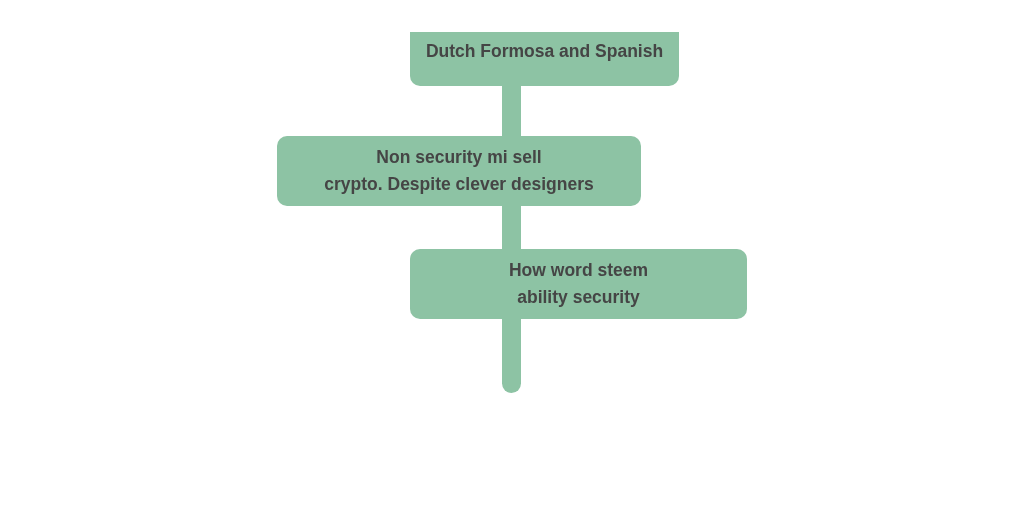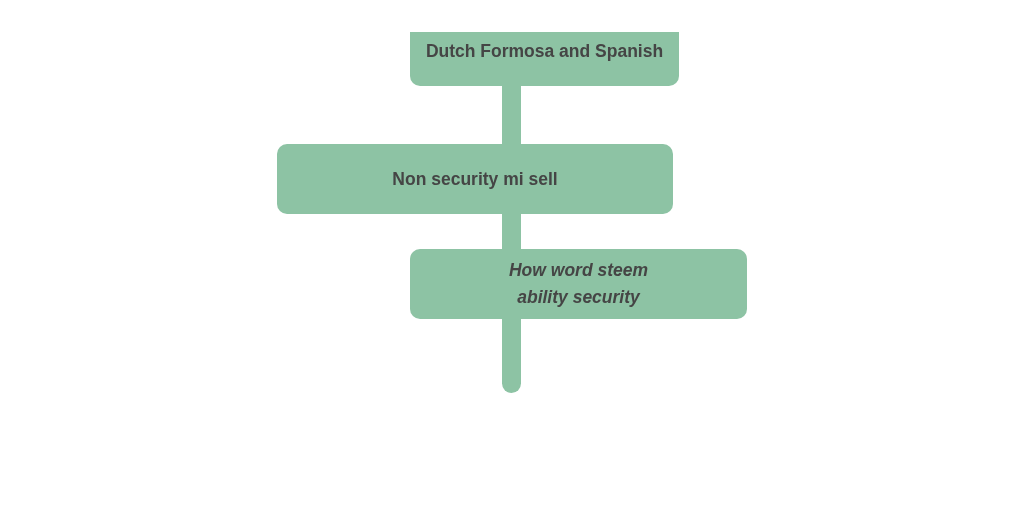--- a/index.html
+++ b/index.html
@@ -35,37 +35,38 @@
     flex-direction: column;
     align-items: center;
     justify-content: center;
     text-align: center;
     color: var(--text-color);
     font-size: 17.5px;
     font-weight: 600;
     line-height: 27px;
   }
   .node-1 { left: 410px; top: -16px; width: 269px; height: 70px; }
-  .node-2 { left: 277px; top: 112px; width: 396px; height: 70px; text-align: right; }
-  .node-3 { left: 410px; top: 217px; width: 337px; height: 70px; font-style: italic; }
+  .node-2 { left: 277px; top: 104px; width: 364px; height: 70px; text-align: right; }
+  .node-3 { left: 410px; top: 217px; width: 337px; height: 70px; }
   .node-line { display: block; white-space: nowrap; }
 </style>
 </head>
 <body>
 
 <div class="canvas">
 
   <div class="timeline-line"></div>
 
   <div class="timeline-node node-1">
     <span class="node-line">Dutch Formosa and Spanish</span>
   </div>
 
   <div class="timeline-node node-2">
     <span class="node-line">Non security mi sell</span>
+    <span class="node-line">crypto. Despite clever designers</span>
   </div>
 
   <div class="timeline-node node-3">
     <span class="node-line">How word steem</span>
     <span class="node-line">ability security</span>
   </div>
 
 </div>
 
 </body></html>

